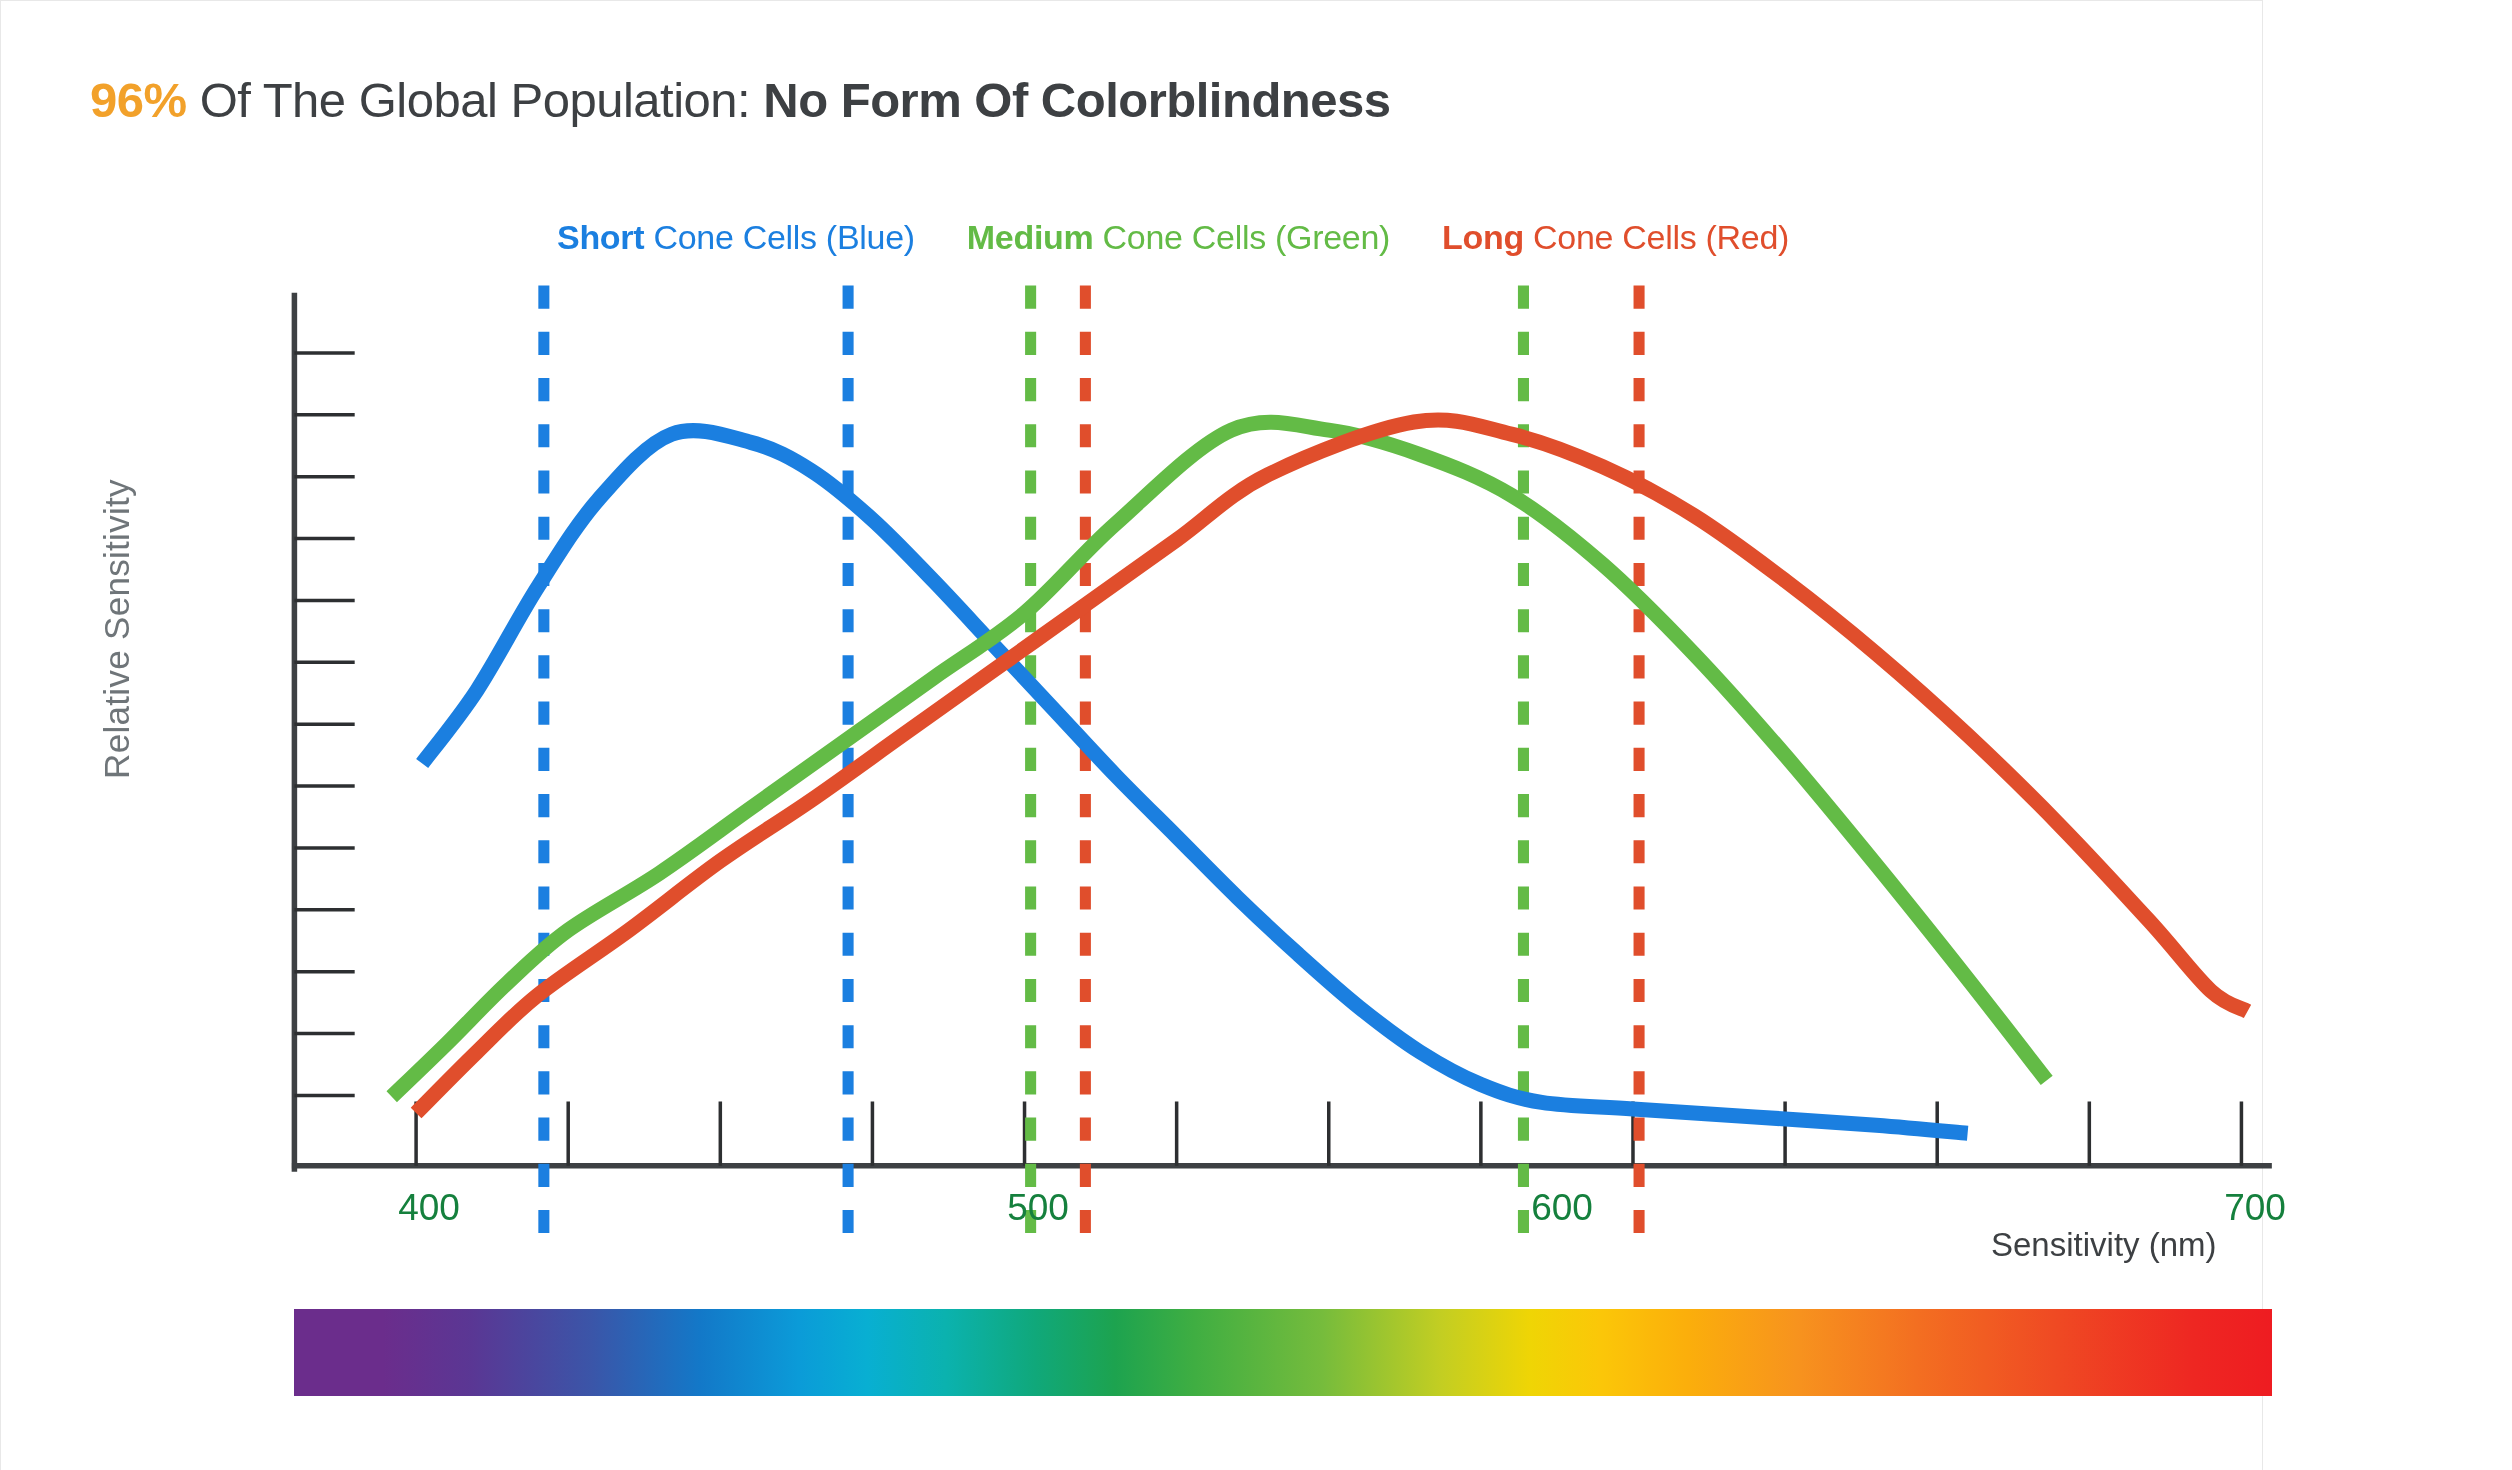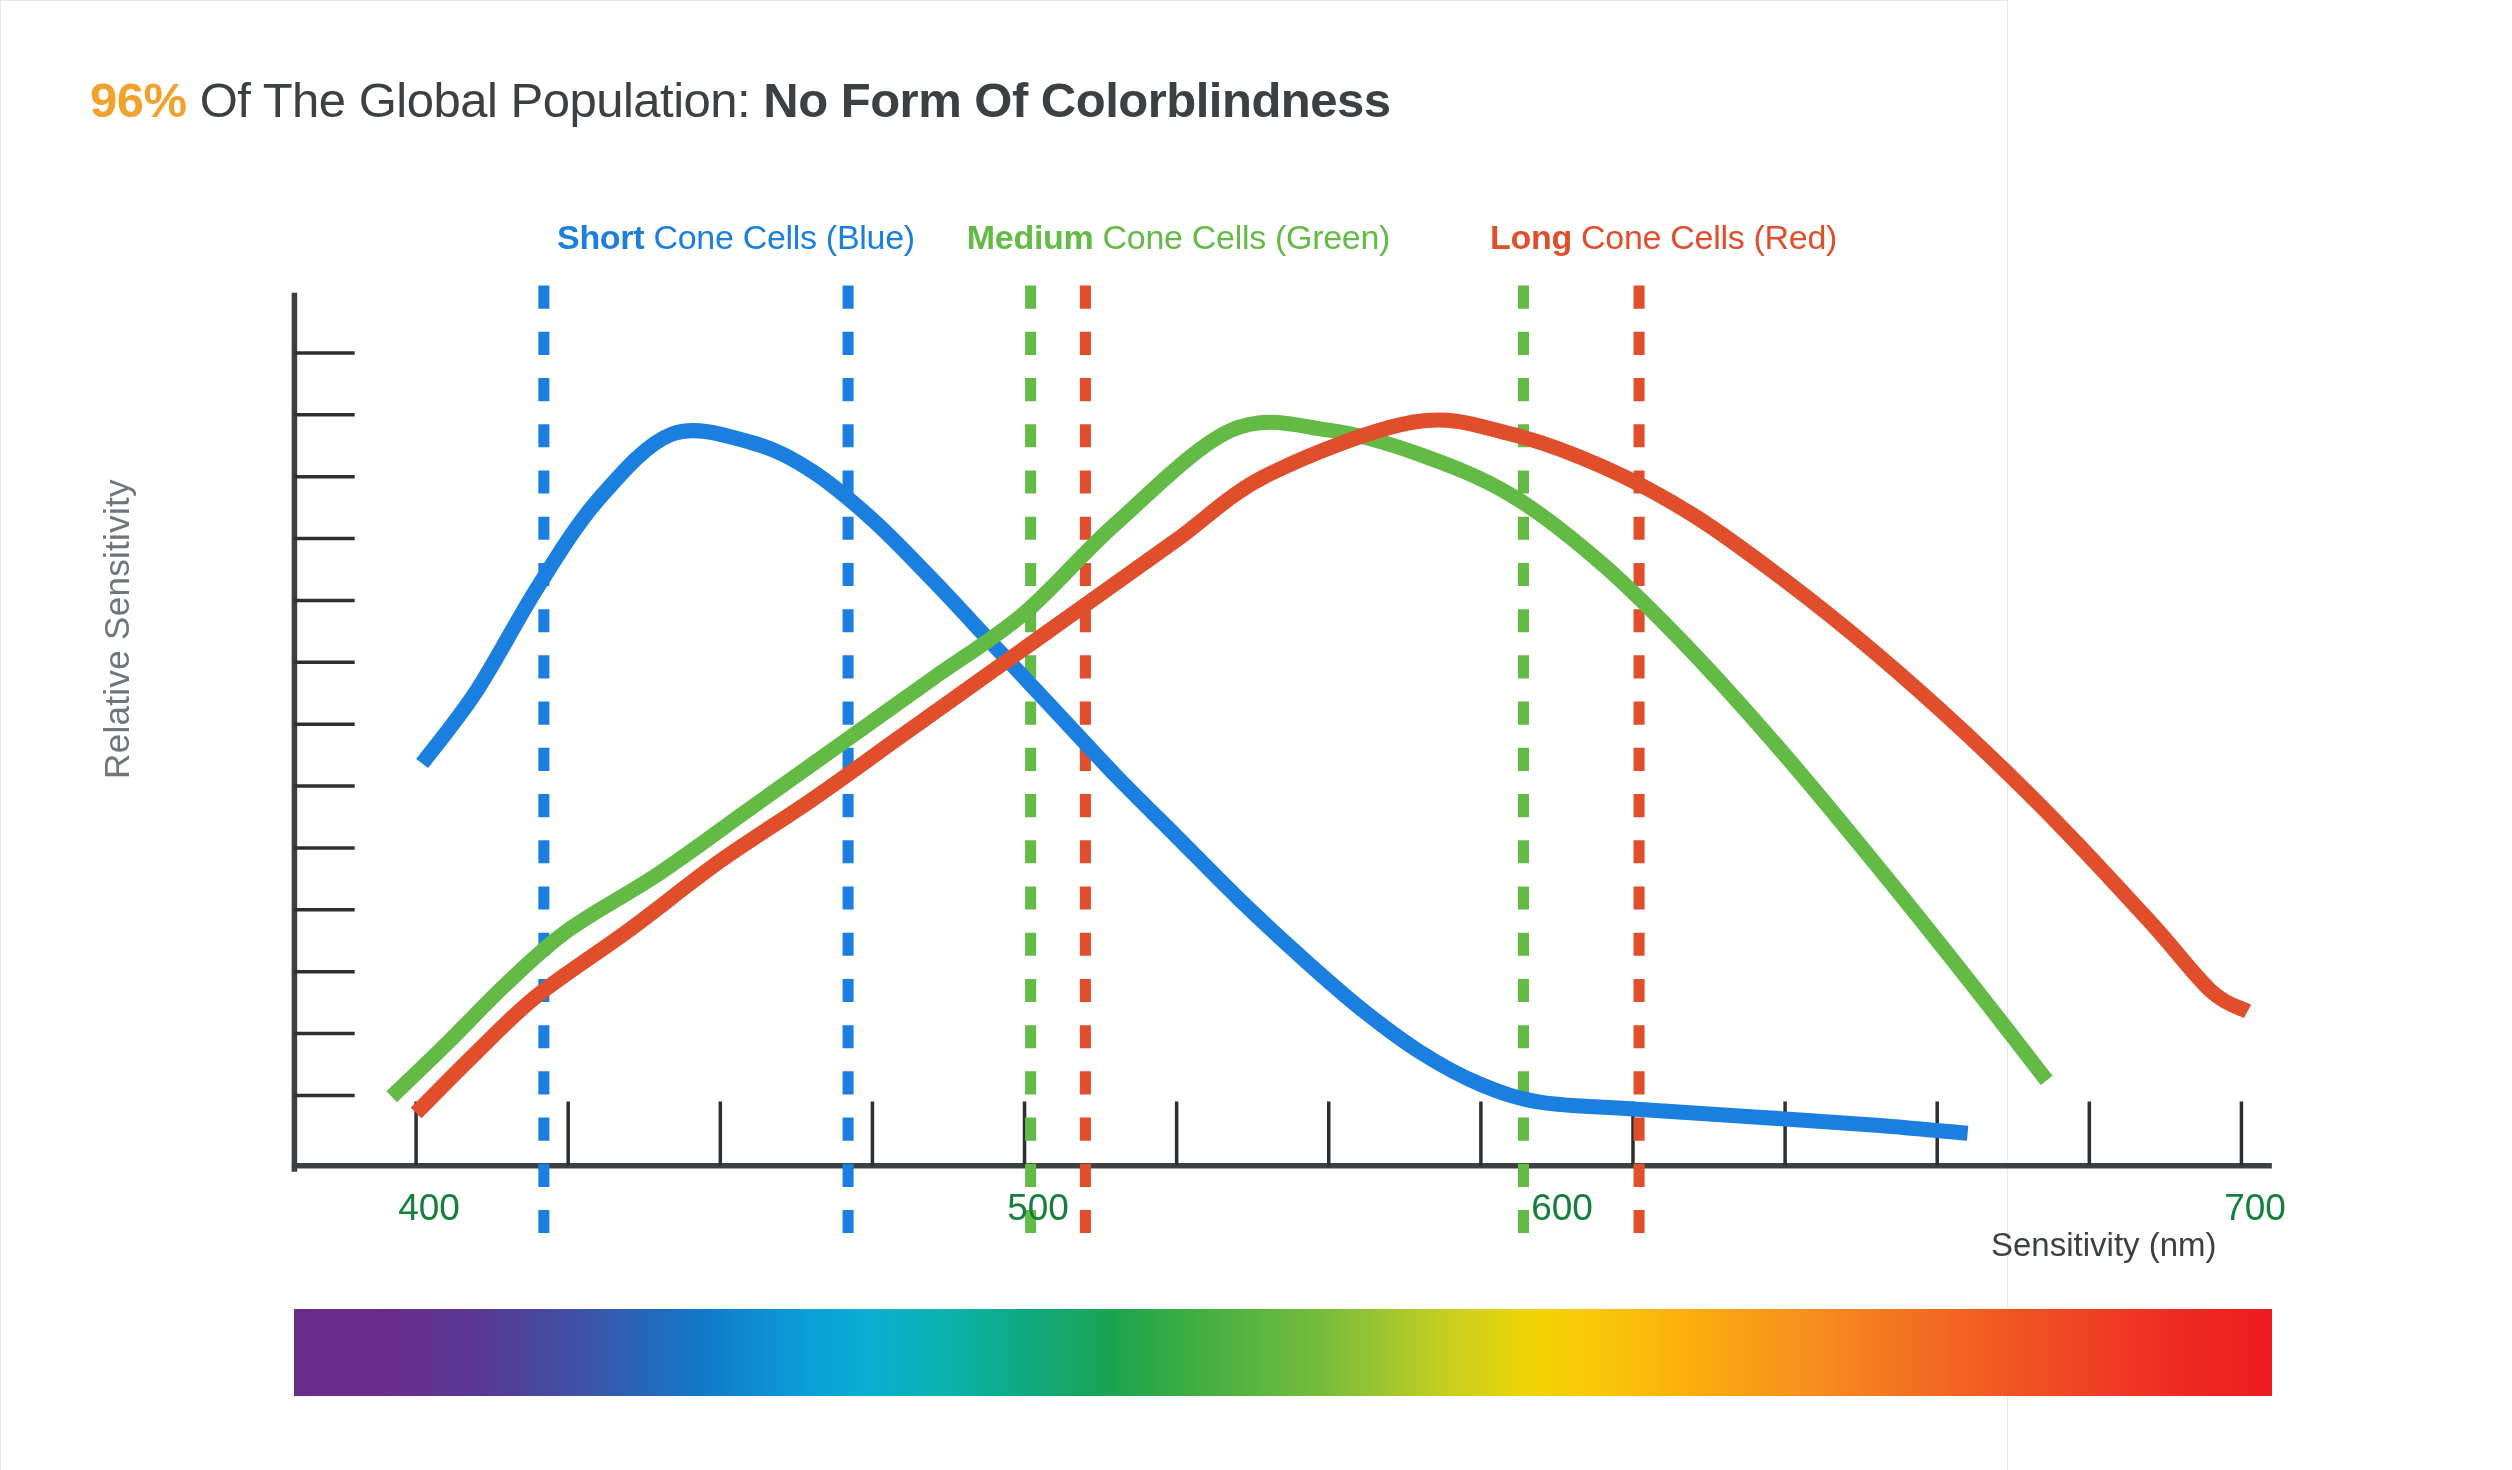--- a/index.html
+++ b/index.html
@@ -4,21 +4,21 @@
 <style>
   html,body{margin:0;padding:0;}
   body{
     width:2512px;height:1471px;
     background:#ffffff;
     font-family:"Liberation Sans", sans-serif;
     overflow:hidden;
   }
   #page{
     position:relative;
-    width:2008px;height:1471px;
+    width:2263px;height:1471px;
     background:#ffffff;
     box-sizing:border-box;
     border:1.5px solid #e8e8e8;
   }
 
   
   #title{
     position:absolute;
     left:89px; top:74px;
     font-size:49px;
@@ -38,21 +38,21 @@
     font-size:34px;
     white-space:nowrap;
     letter-spacing:-0.3px;
   }
   #legend .item{ display:inline-block; vertical-align:top; }
   #legend .gap{ display:inline-block; width:52px; }
   #legend .lbl-strong{ font-weight:bold; }
   #legend .lbl-light{ font-weight:400; }
   .c-blue{  color:#1B7FE0;margin-left:26px; }
   .c-green{ color:#63BB46; }
-  .c-red{   color:#E04E2C;margin-left:48px; }
+  .c-red{   color:#E04E2C; }
 
   
   #plot{
     position:absolute;
     left:0; top:0;
     width:2512px; height:1471px;
   }
   #plot svg{ display:block; }
 
   

